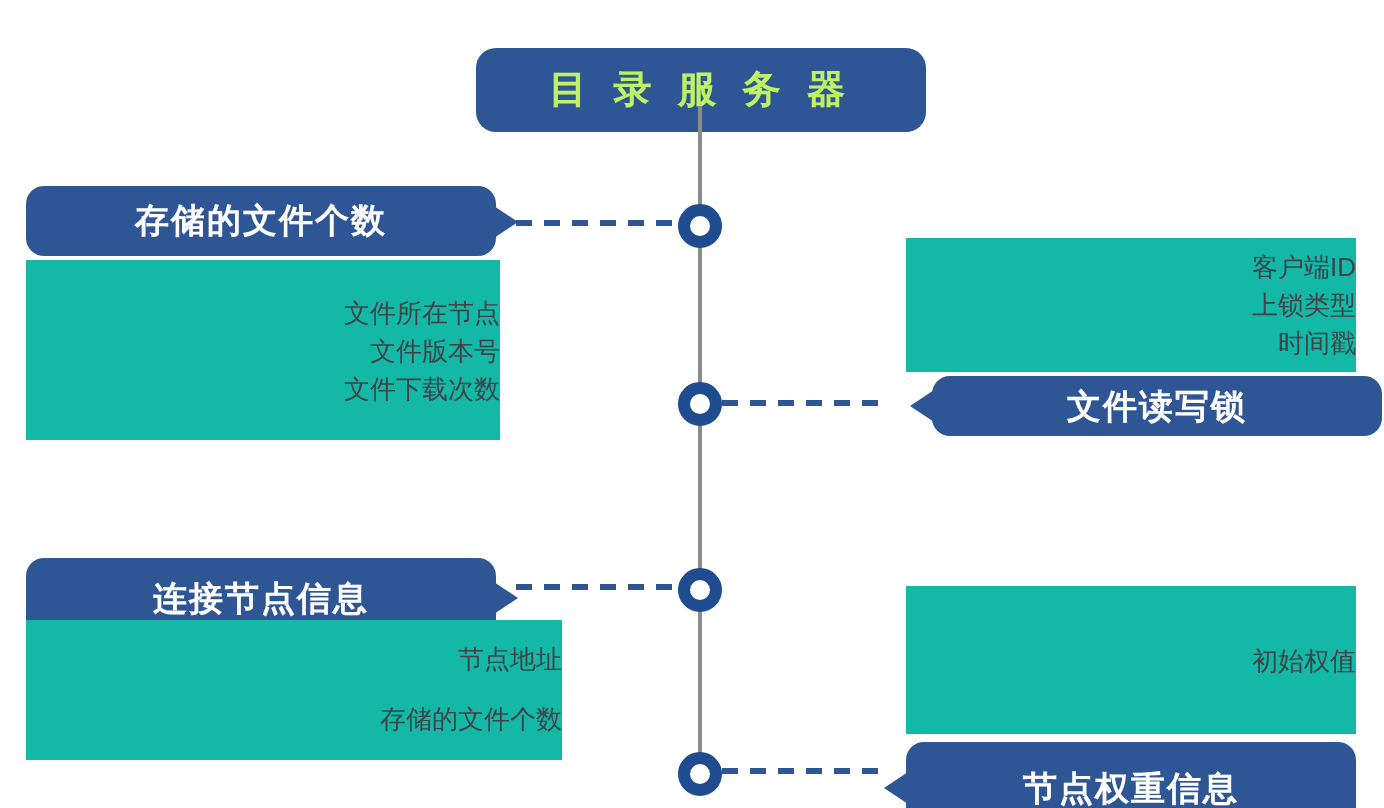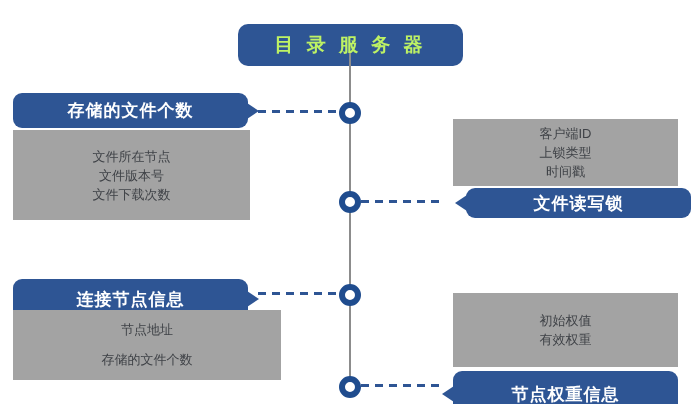--- a/index.html
+++ b/index.html
@@ -29,22 +29,22 @@
     position:absolute;background:#2E5594;border-radius:9px;
     display:flex;align-items:center;justify-content:center;
     color:#ffffff;font-size:17px;font-weight:bold;letter-spacing:1px;
   }
   .tail{position:absolute;top:50%;transform:translateY(-50%);width:0;height:0;
     border-top:8px solid transparent;border-bottom:8px solid transparent;}
   .tail-right{right:-11px;border-left:12px solid #2E5594;}
   .tail-left{left:-11px;border-right:12px solid #2E5594;}
 
   .panel{
-    position:absolute;background:#a3a3a3;color:#3F4247;font-size:13px;
-    text-align:center;display:flex;flex-direction:column;justify-content:center;
+    position:absolute;background:#14b8a6;color:#3F4247;font-size:13px;
+    text-align:right;display:flex;flex-direction:column;justify-content:center;
   }
   .panel .line{line-height:19px;}
   .panel.spread .line{line-height:30px;}
 </style>
 </head>
 <body>
 
 <div class="canvas">
 
   <div class="title-box">
@@ -87,20 +87,19 @@
     <span>连接节点信息</span>
     <span class="tail tail-right"></span>
   </div>
   <div class="panel spread" style="left:13px;top:310px;width:268px;height:70px;">
     <div class="line">节点地址</div>
     <div class="line">存储的文件个数</div>
   </div>
 
   <div class="panel" style="left:453px;top:293px;width:225px;height:74px;">
     <div class="line">初始权值</div>
-    <div class="line">有效权重</div>
   </div>
   <div class="blue-label" style="left:453px;top:371px;width:225px;height:46px;">
     <span>节点权重信息</span>
     <span class="tail tail-left"></span>
   </div>
 
 </div>
 
 </body></html>

